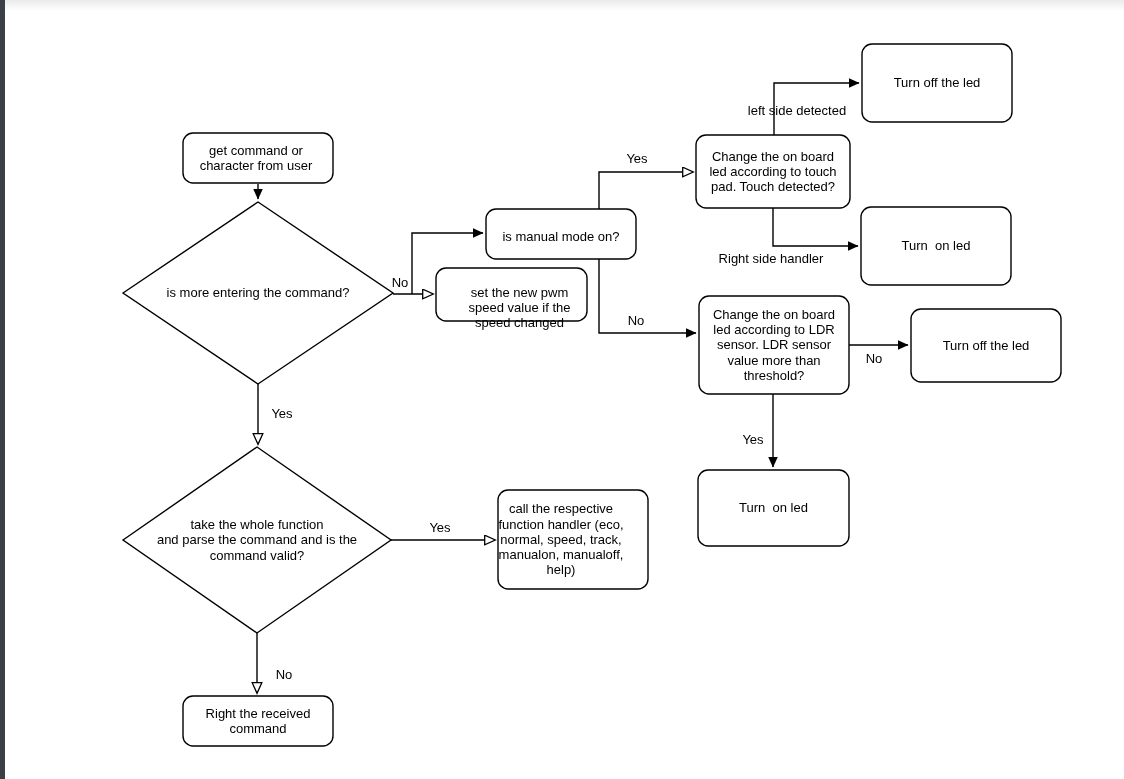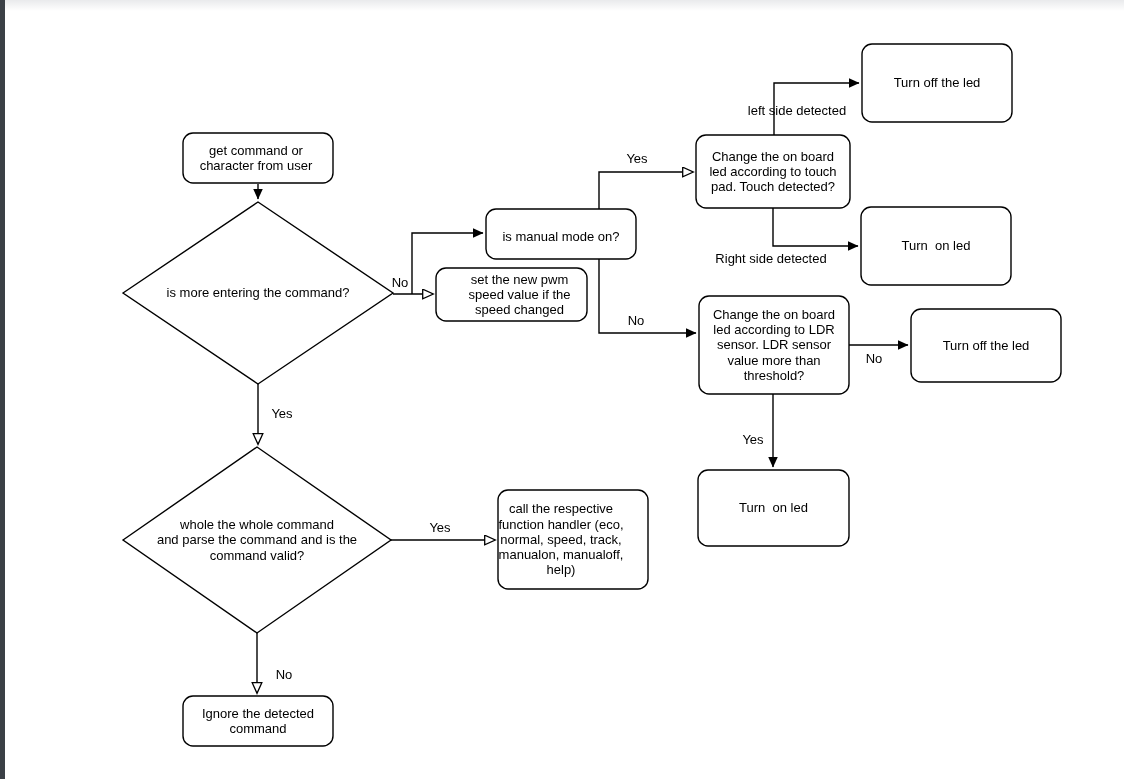--- a/index.html
+++ b/index.html
@@ -95,49 +95,49 @@
         <rect x="498" y="490" width="150" height="99" rx="10" ry="10" fill="#ffffff" stroke="#000000" stroke-width="1.4"></rect>
         <rect x="183" y="696" width="150" height="50" rx="10" ry="10" fill="#ffffff" stroke="#000000" stroke-width="1.4"></rect>
       </g>
   </svg>
 
   <div id="labels-layer">
       <div class="node-label" style="left: 183px; top: 133px; width: 146px; height: 50px; font-size: 13px;">get command or
 character from user</div>
       <div class="node-label" style="left: 123px; top: 202px; width: 270px; height: 182px; font-size: 13px;">is more entering the command?</div>
       <div class="node-label" style="left: 486px; top: 209px; width: 150px; height: 56px; font-size: 13px;">is manual mode on?</div>
-      <div class="node-label" style="left: 436px; top: 268px; width: 167px; height: 53px; font-size: 13px;">set the new pwm
+      <div class="node-label" style="left: 436px; top: 281px; width: 167px; height: 53px; font-size: 13px;">set the new pwm
 speed value if the
 speed changed</div>
       <div class="node-label" style="left: 696px; top: 135px; width: 154px; height: 73px; font-size: 13px;">Change the on board
 led according to touch
 pad. Touch detected?</div>
       <div class="node-label" style="left: 862px; top: 44px; width: 150px; height: 78px; font-size: 13px;">Turn off the led</div>
       <div class="node-label" style="left: 861px; top: 207px; width: 150px; height: 78px; font-size: 13px;">Turn  on led</div>
       <div class="node-label" style="left: 699px; top: 296px; width: 150px; height: 98px; font-size: 13px;">Change the on board
 led according to LDR
 sensor. LDR sensor
 value more than
 threshold?</div>
       <div class="node-label" style="left: 911px; top: 309px; width: 150px; height: 73px; font-size: 13px;">Turn off the led</div>
       <div class="node-label" style="left: 698px; top: 470px; width: 151px; height: 76px; font-size: 13px;">Turn  on led</div>
-      <div class="node-label" style="left: 123px; top: 447px; width: 268px; height: 186px; font-size: 13px;">whole the whole command
+      <div class="node-label" style="left: 123px; top: 447px; width: 268px; height: 186px; font-size: 13px;">take the whole function
 and parse the command and is the
 command valid?</div>
       <div class="node-label" style="left: 498px; top: 490px; width: 126px; height: 99px; font-size: 13px;">call the respective
 function handler (eco,
 normal, speed, track,
 manualon, manualoff,
 help)</div>
-      <div class="node-label" style="left: 183px; top: 696px; width: 150px; height: 50px; font-size: 13px;">Ignore the detected
+      <div class="node-label" style="left: 183px; top: 696px; width: 150px; height: 50px; font-size: 13px;">Right the received
 command</div>
       <div class="edge-label" style="left: 797px; top: 70px; font-size: 13px; margin-top: 40px;">left side detected</div>
       <div class="edge-label" style="left: 637px; top: 158px; font-size: 13px;">Yes</div>
       <div class="edge-label" style="left: 400px; top: 282px; font-size: 13px;">No</div>
-      <div class="edge-label" style="left: 771px; top: 258px; font-size: 13px;">Right side detected</div>
+      <div class="edge-label" style="left: 771px; top: 258px; font-size: 13px;">Right side handler</div>
       <div class="edge-label" style="left: 636px; top: 320px; font-size: 13px;">No</div>
       <div class="edge-label" style="left: 874px; top: 358px; font-size: 13px;">No</div>
       <div class="edge-label" style="left: 753px; top: 439px; font-size: 13px;">Yes</div>
       <div class="edge-label" style="left: 282px; top: 413px; font-size: 13px;">Yes</div>
       <div class="edge-label" style="left: 440px; top: 527px; font-size: 13px;">Yes</div>
       <div class="edge-label" style="left: 284px; top: 674px; font-size: 13px;">No</div>
     </div>
 </div>
 
 </body></html>

